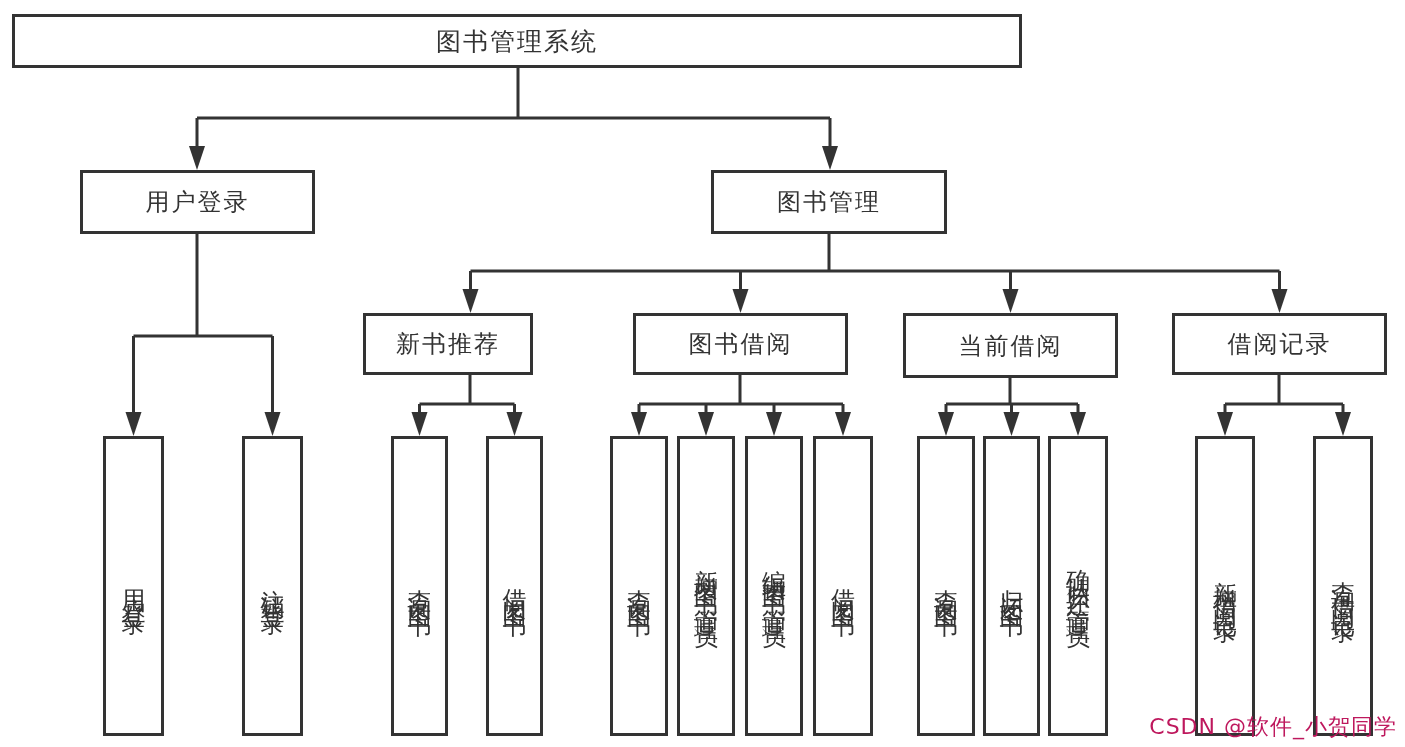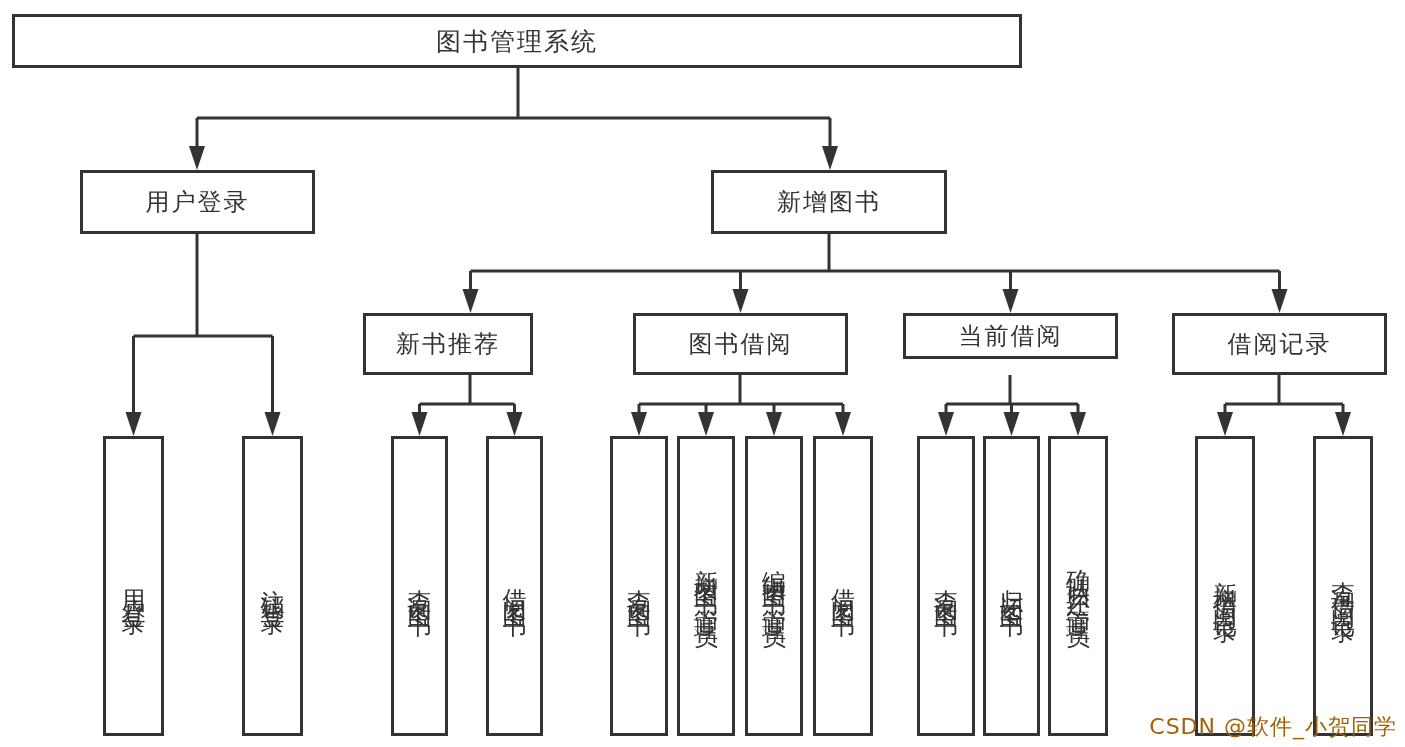--- a/index.html
+++ b/index.html
@@ -33,21 +33,21 @@
     text-orientation:mixed;
     font-size:24px;
     letter-spacing:8px;
     line-height:1;
   }
   .watermark{
     position:absolute;
     right:8px;
     top:712px;
     font-size:22px;
-    color:#a16207;
+    color:#be185d;
     letter-spacing:1px;
     white-space:nowrap;
   }
 </style>
 </head>
 <body>
 
 <div class="canvas">
 
   <svg class="wires" width="1405" height="747" viewBox="0 0 1405 747" xmlns="http://www.w3.org/2000/svg">
@@ -91,30 +91,30 @@
   </svg>
 
   <div class="node h root" style="left:12px;top:14px;width:1010px;height:54px;">
     <span>图书管理系统</span>
   </div>
 
   <div class="node h" style="left:80px;top:170px;width:235px;height:64px;">
     <span>用户登录</span>
   </div>
   <div class="node h" style="left:711px;top:170px;width:236px;height:64px;">
-    <span>新增图书</span>
+    <span>图书管理</span>
   </div>
 
   <div class="node h" style="left:363px;top:313px;width:170px;height:62px;">
     <span>新书推荐</span>
   </div>
   <div class="node h" style="left:633px;top:313px;width:215px;height:62px;text-align:center;">
     <span>图书借阅</span>
   </div>
-  <div class="node h" style="left:903px;top:313px;width:215px;height:46px;">
+  <div class="node h" style="left:903px;top:313px;width:215px;height:65px;">
     <span>当前借阅</span>
   </div>
   <div class="node h" style="left:1172px;top:313px;width:215px;height:62px;">
     <span>借阅记录</span>
   </div>
 
   <div class="node v" style="left:103px;top:436px;width:61px;height:300px;">
     <span>用户登录</span>
   </div>
   <div class="node v" style="left:242px;top:436px;width:61px;height:300px;">

